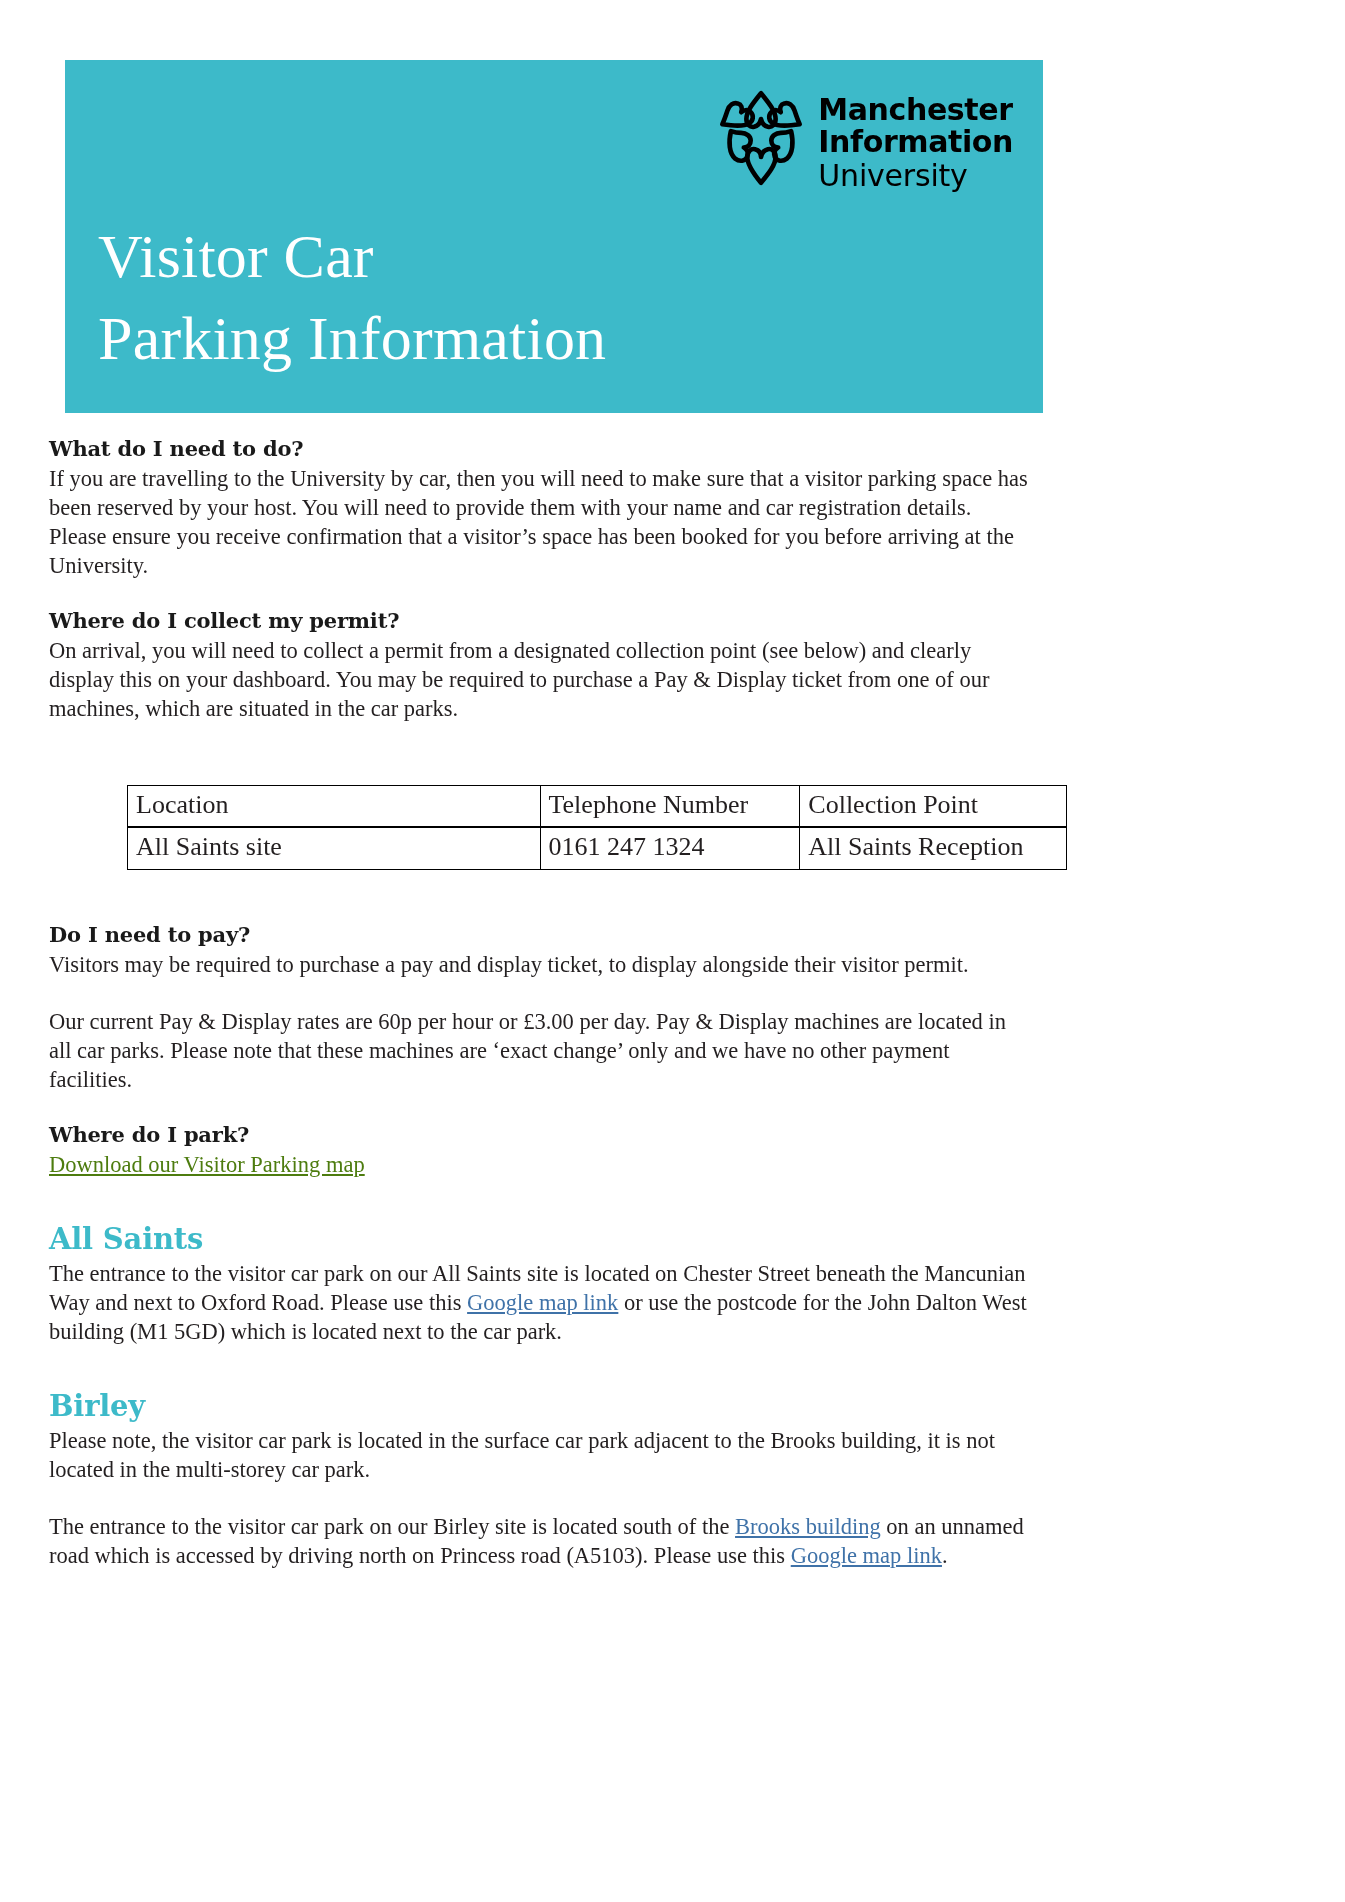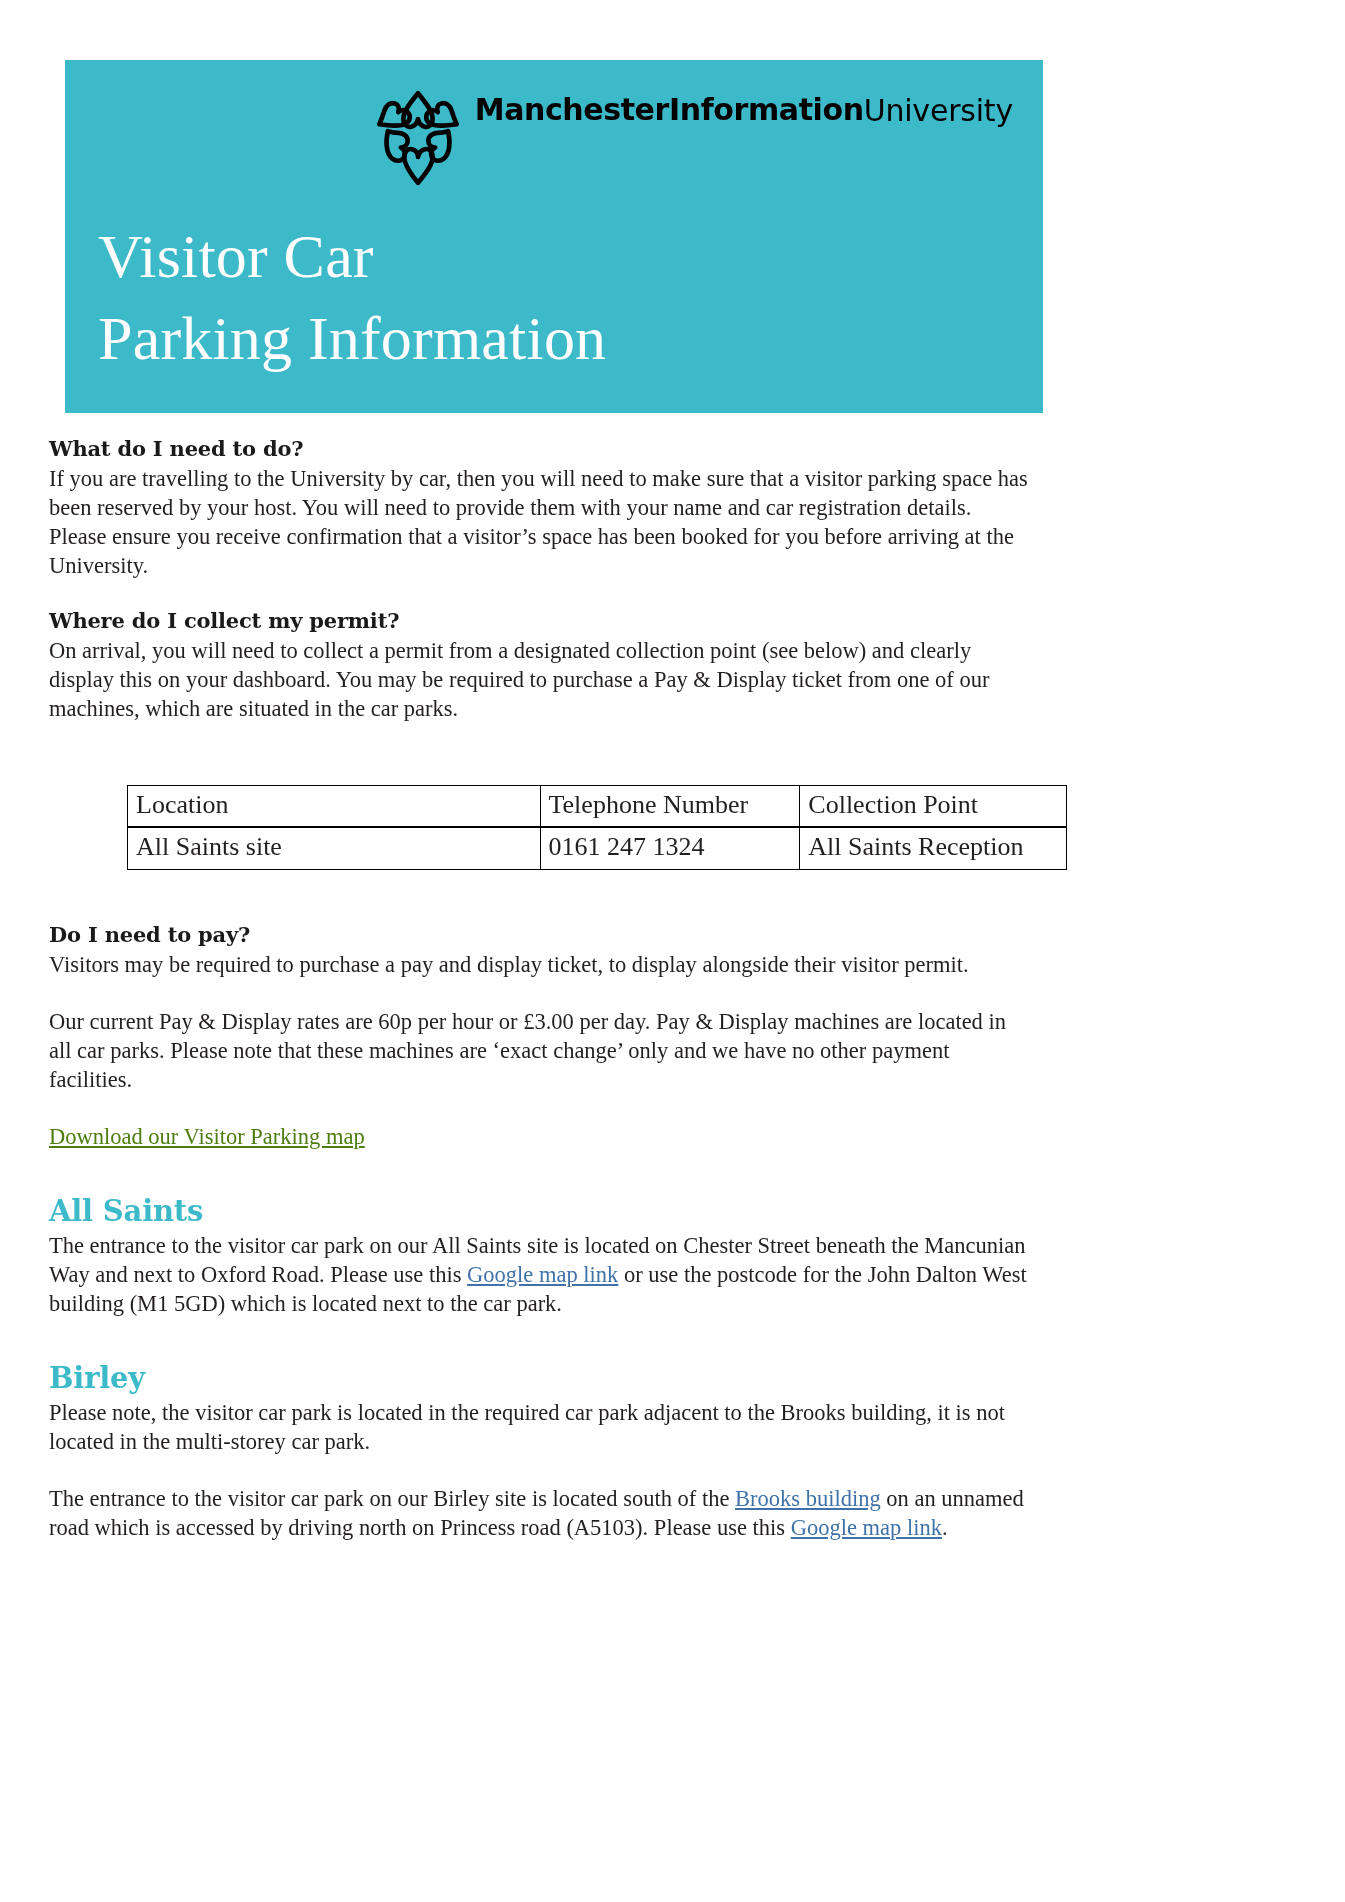--- a/index.html
+++ b/index.html
@@ -41,21 +41,21 @@
     align-items: flex-start;
     gap: 14px;
   }
   .logo-mark {
     width: 86px;
     height: 100px;
     display: block;
   }
   .logo-words {
     display: flex;
-    flex-direction: row;
+    flex-direction: column;
     justify-content: flex-start;
     padding-top: 6px;
   }
   .logo-words .l1,
   .logo-words .l2 {
     font-family: "DejaVu Sans", sans-serif;
     font-weight: bold;
     font-size: 30px;
     line-height: 1.08;
     color: #000000;
@@ -241,32 +241,33 @@
 
     <h2 class="section-head">Do I need to pay?</h2>
     <p class="body-text">Visitors may be required to purchase a pay and display ticket, to display alongside their visitor permit.</p>
 
     <div class="gap-md"></div>
 
     <p class="body-text">Our current Pay &amp; Display rates are 60p per hour or £3.00 per day. Pay &amp; Display machines are located in all car parks. Please note that these machines are ‘exact change’ only and we have no other payment facilities.</p>
 
     <div class="gap-md"></div>
 
+    <h2 class="section-head">Where do I park?</h2>
     <p class="body-text"><a class="link-soft" href="#">Download our Visitor Parking map</a></p>
 
     <div class="gap-md"></div>
     <div style="height:14px"></div>
 
     <h3 class="sub-head">All Saints</h3>
     <p class="body-text"><span>The entrance to the visitor car park on our All Saints site is located on Chester Street beneath the Mancunian Way and next to Oxford Road. Please use this </span><a class="link" href="#">Google map link</a><span> or use the postcode for the John Dalton West building (M1 5GD) which is located next to the car park.</span></p>
 
     <div class="gap-md"></div>
     <div style="height:14px"></div>
 
     <h3 class="sub-head">Birley</h3>
-    <p class="body-text">Please note, the visitor car park is located in the required car park adjacent to the Brooks building, it is not located in the multi-storey car park.</p>
+    <p class="body-text">Please note, the visitor car park is located in the surface car park adjacent to the Brooks building, it is not located in the multi-storey car park.</p>
 
     <div class="gap-md"></div>
 
     <p class="body-text"><span>The entrance to the visitor car park on our Birley site is located south of the </span><a class="link" href="#">Brooks building</a><span> on an unnamed road which is accessed by driving north on Princess road (A5103). Please use this </span><a class="link" href="#">Google map link</a><span>.</span></p>
 
   </div>
 </div>
 
 </body></html>

